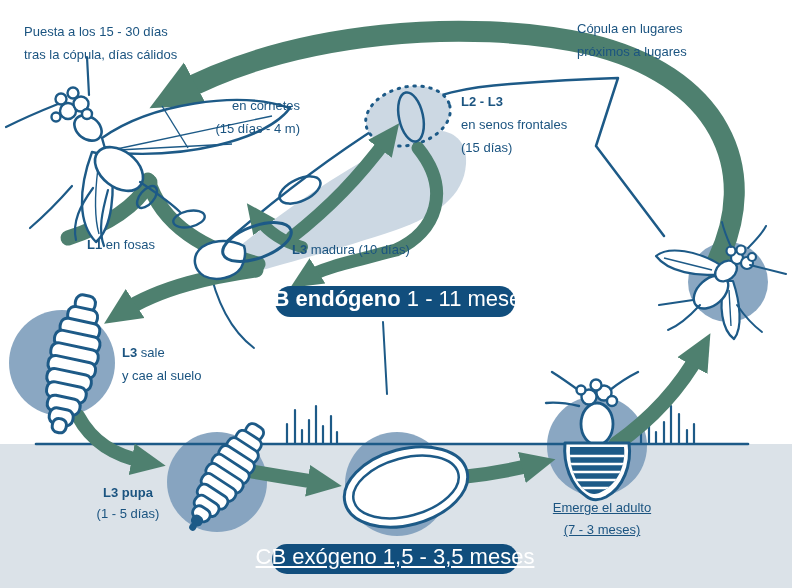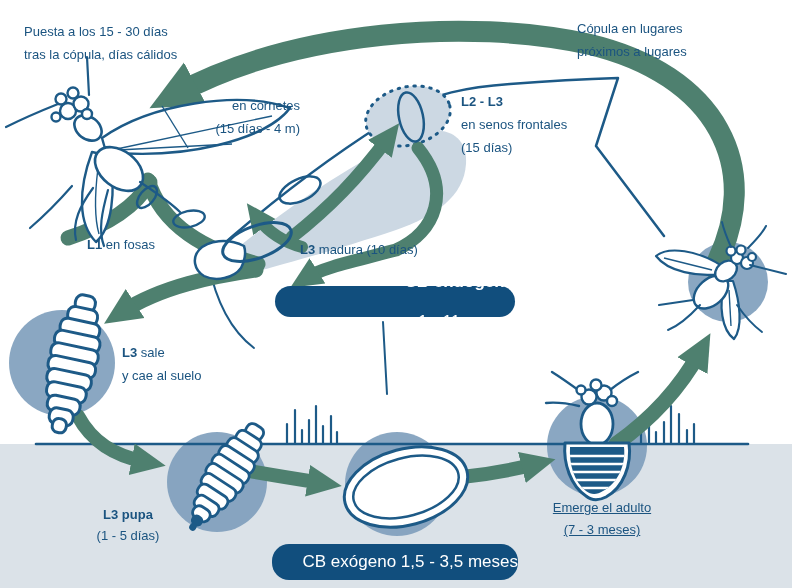--- a/index.html
+++ b/index.html
@@ -8,22 +8,22 @@
   }
   html,body{margin:0;padding:0;}
   body{width:792px;height:588px;overflow:hidden;background:#fff;
        font-family:"Liberation Sans",sans-serif;}
   #stage{position:relative;width:792px;height:588px;}
   #art{position:absolute;left:0;top:0;}
   .label{position:absolute;color:var(--text,#1b5480);font-size:13px;line-height:23px;}
   .label .bold{font-weight:bold;}
   .r{text-align:right;} .c{text-align:center;}
   .badge{position:absolute;background:var(--badge-bg,#114e7d);color:var(--badge-text,#fff);
-         border-radius:17px;display:flex;align-items:flex-end;justify-content:center;
-         font-size:17px;white-space:nowrap;flex-direction:column;}
+         border-radius:17px;display:flex;align-items:flex-start;justify-content:center;
+         font-size:22px;white-space:nowrap;}
   .badge .bold{font-weight:bold;}
   
   .s-o{stroke:var(--outline,#1d5a87);fill:none;stroke-linecap:round;stroke-linejoin:round;}
   .fw{fill:#fff;stroke:var(--outline,#1d5a87);stroke-linecap:round;stroke-linejoin:round;}
   .fo{fill:var(--outline,#1d5a87);}
   .fa{fill:var(--arrow,#4e806f);}
   .arrow{stroke:var(--arrow,#4e806f);fill:none;stroke-linecap:round;}
   .spot{fill:var(--spot-fill,#7d9dbb);fill-opacity:.9;}
   .cav{fill:var(--cavity-fill,#ccd8e3);}
   .ground{fill:var(--ground-fill,#dbe2e8);}
@@ -256,41 +256,41 @@
     <div class="bold">L2 - L3</div>
     <div>en senos frontales</div>
     <div>(15 días)</div>
   </div>
 
   <div class="label" style="left:87px;top:233px;">
     <span class="bold">L1</span>
     <span>en fosas</span>
   </div>
 
-  <div class="label" style="left:300px;top:238px;">
+  <div class="label" style="left:292px;top:238px;">
     <span class="bold">L3</span>
     <span>madura (10 días)</span>
   </div>
 
   <div class="badge" style="left:275px;top:286px;width:240px;height:31px;">
     <span class="bold">CB endógeno</span>&nbsp;<span>1 - 11 meses</span>
   </div>
 
   <div class="label" style="left:122px;top:341px;">
     <div><span class="bold">L3</span>
       <span>sale</span></div>
     <div>y cae al suelo</div>
   </div>
 
-  <div class="label c" style="left:84px;top:504px;width:88px;line-height:21px;">
+  <div class="label c" style="left:84px;top:482px;width:88px;line-height:21px;">
     <div class="bold">L3 pupa</div>
     <div>(1 - 5 días)</div>
   </div>
 
-  <div class="badge" style="left:272px;top:544px;width:246px;height:36px;">
+  <div class="badge" style="left:272px;top:544px;width:246px;height:30px;text-decoration:underline;">
     <span>CB exógeno 1,5 - 3,5 meses</span>
   </div>
 
   <div class="label c" style="left:532px;top:497px;width:140px;line-height:22px;text-decoration:underline;">
     <div>Emerge el adulto</div>
     <div>(7 - 3 meses)</div>
   </div>
 
 </div>
 

